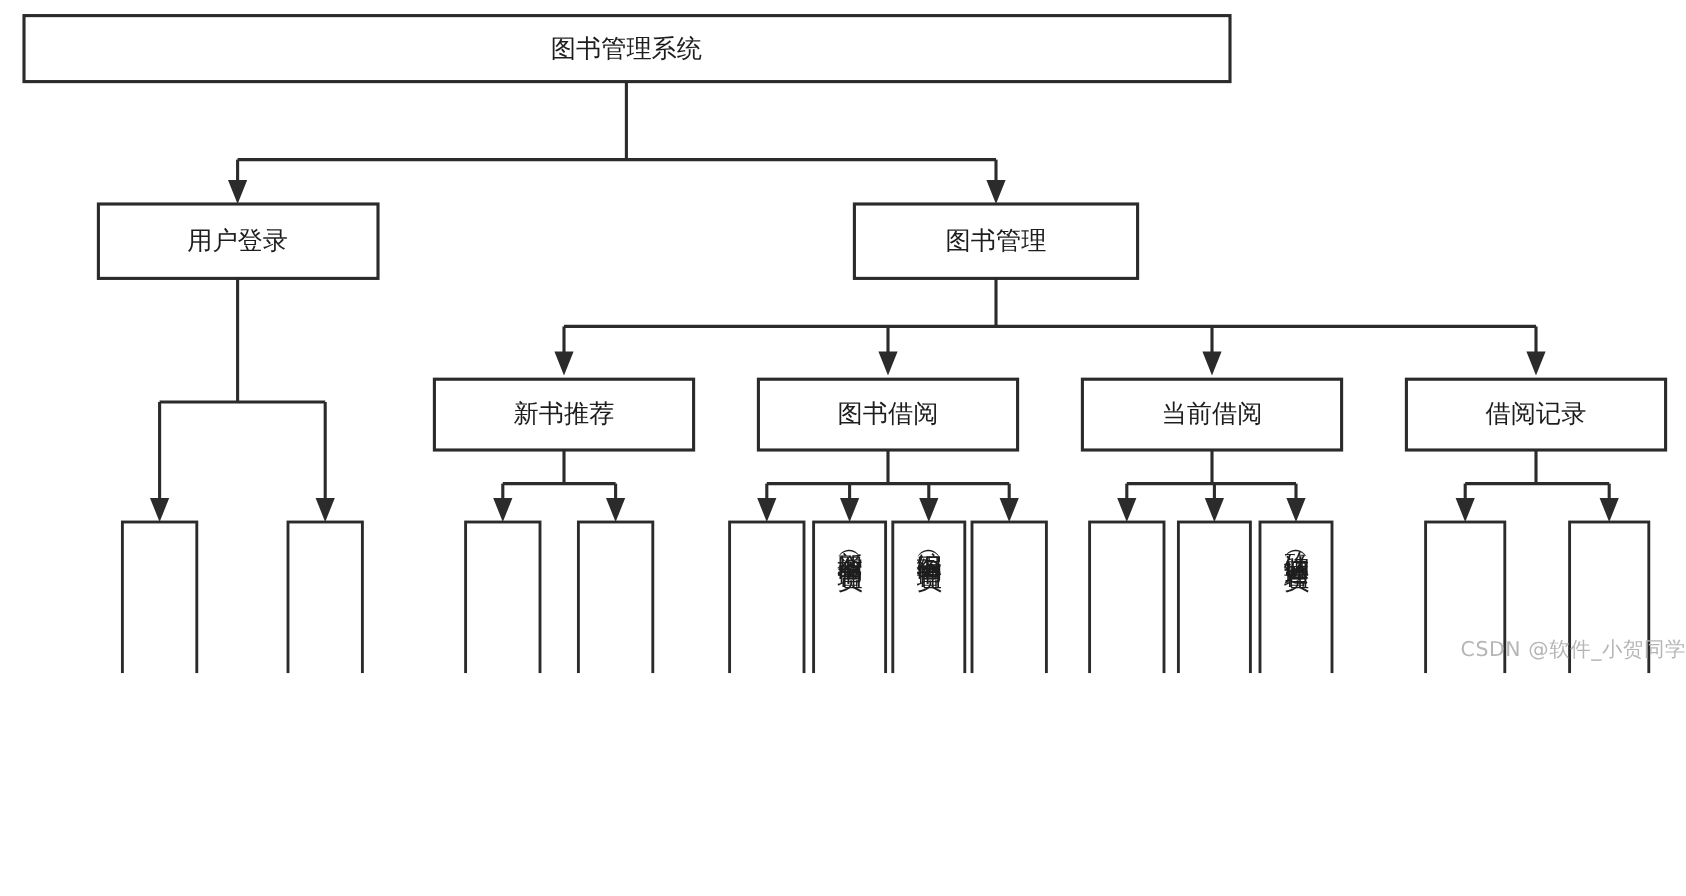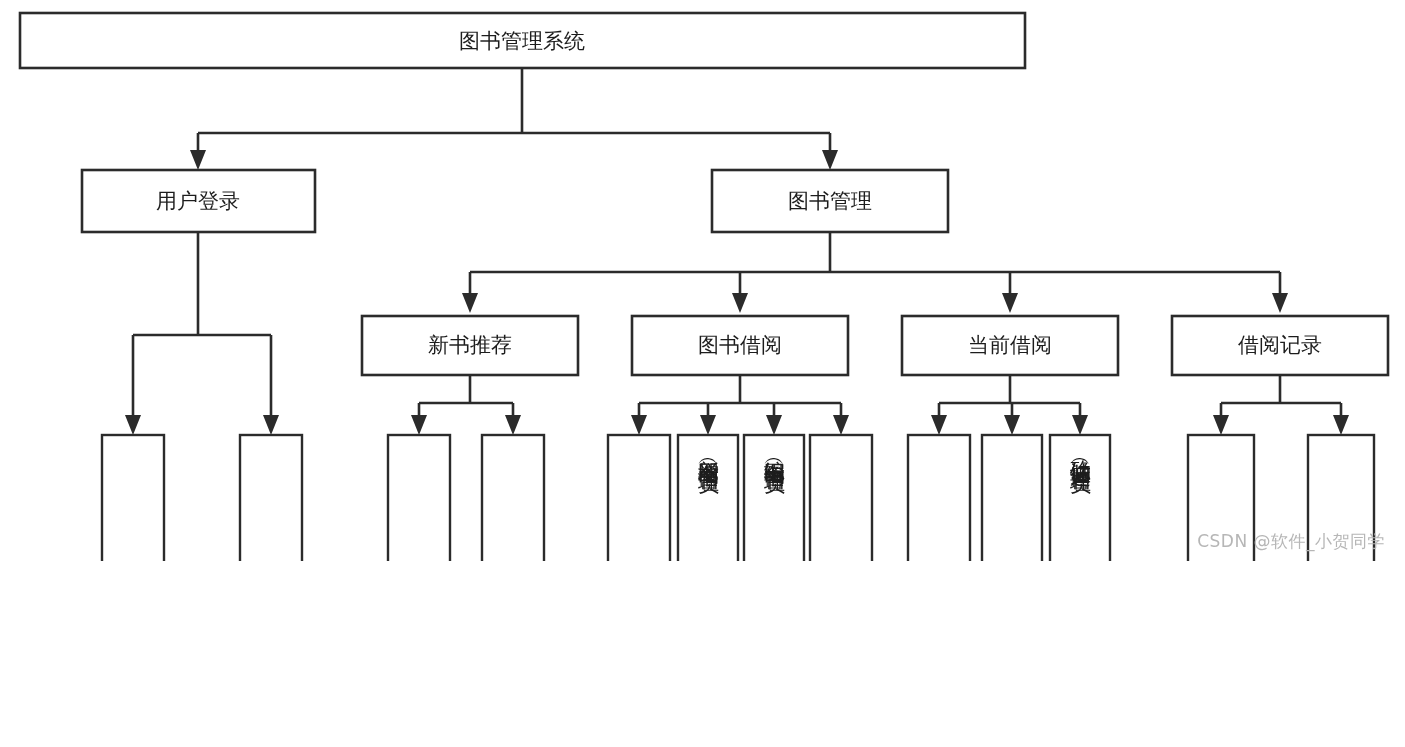--- a/index.html
+++ b/index.html
@@ -63,21 +63,21 @@
     font-family: "DejaVu Sans", "Liberation Sans", sans-serif;
     font-size: 21px;
     line-height: 1.28;
     letter-spacing: 2px;
     color: #1d1d1d;
     white-space: nowrap;
     text-align: center;
   }
   .watermark {
     position: absolute;
-    right: 20px;
+    right: 0;
     bottom: 8px;
     font-family: "DejaVu Sans", "Liberation Sans", sans-serif;
     font-size: 17px;
     color: #b6b6b6;
     letter-spacing: 0.5px;
     white-space: nowrap;
     pointer-events: none;
   }
 </style>
 </head>

